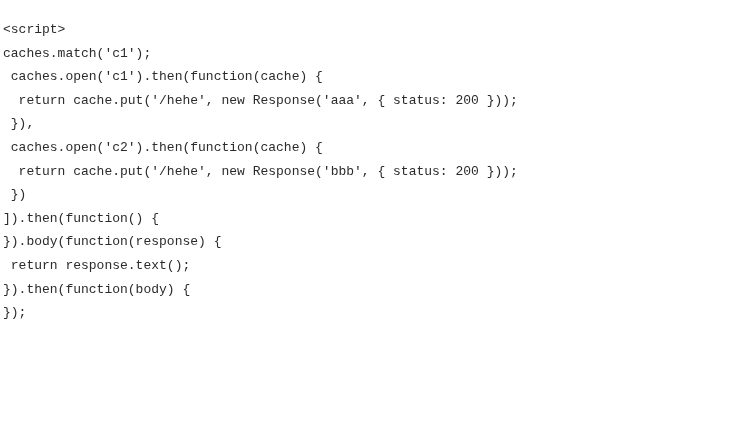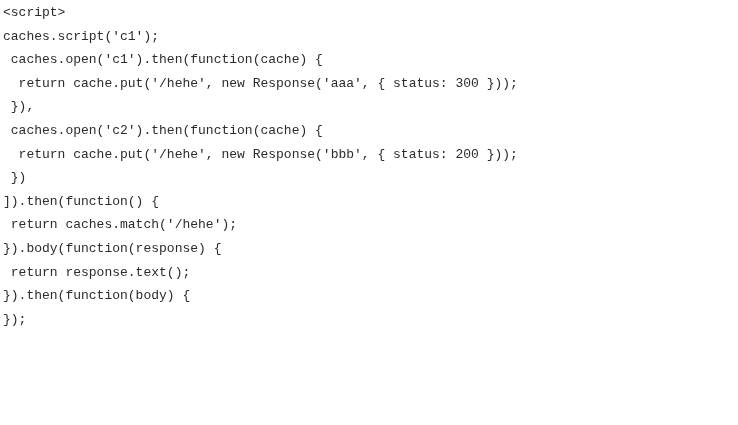--- a/index.html
+++ b/index.html
@@ -16,40 +16,39 @@
   }
   .code-block {
     position: absolute;
     top: 0;
     left: 3px;
     right: 0;
     font-family: "Liberation Mono", "DejaVu Sans Mono", monospace;
     font-size: 13px;
     line-height: 23.6px;
     color: #2b2b2b;
-    padding-top: 1px;
+    padding-top: 18px;
   }
   .code-line {
     white-space: pre;
     height: 23.6px;
   }
 </style>
 </head>
 <body>
 
 <div class="page">
   <div class="code-block">
     <div class="code-line">&lt;script&gt;</div>
-    <div class="code-line">caches.script('c1');</div>
+    <div class="code-line">caches.match('c1');</div>
     <div class="code-line"> caches.open('c1').then(function(cache) {</div>
-    <div class="code-line">  return cache.put('/hehe', new Response('aaa', { status: 300 }));</div>
+    <div class="code-line">  return cache.put('/hehe', new Response('aaa', { status: 200 }));</div>
     <div class="code-line"> }),</div>
     <div class="code-line"> caches.open('c2').then(function(cache) {</div>
     <div class="code-line">  return cache.put('/hehe', new Response('bbb', { status: 200 }));</div>
     <div class="code-line"> })</div>
     <div class="code-line">]).then(function() {</div>
-    <div class="code-line"> return caches.match('/hehe');</div>
     <div class="code-line">}).body(function(response) {</div>
     <div class="code-line"> return response.text();</div>
     <div class="code-line">}).then(function(body) {</div>
     <div class="code-line">});</div>
   </div>
 </div>
 
 </body></html>

